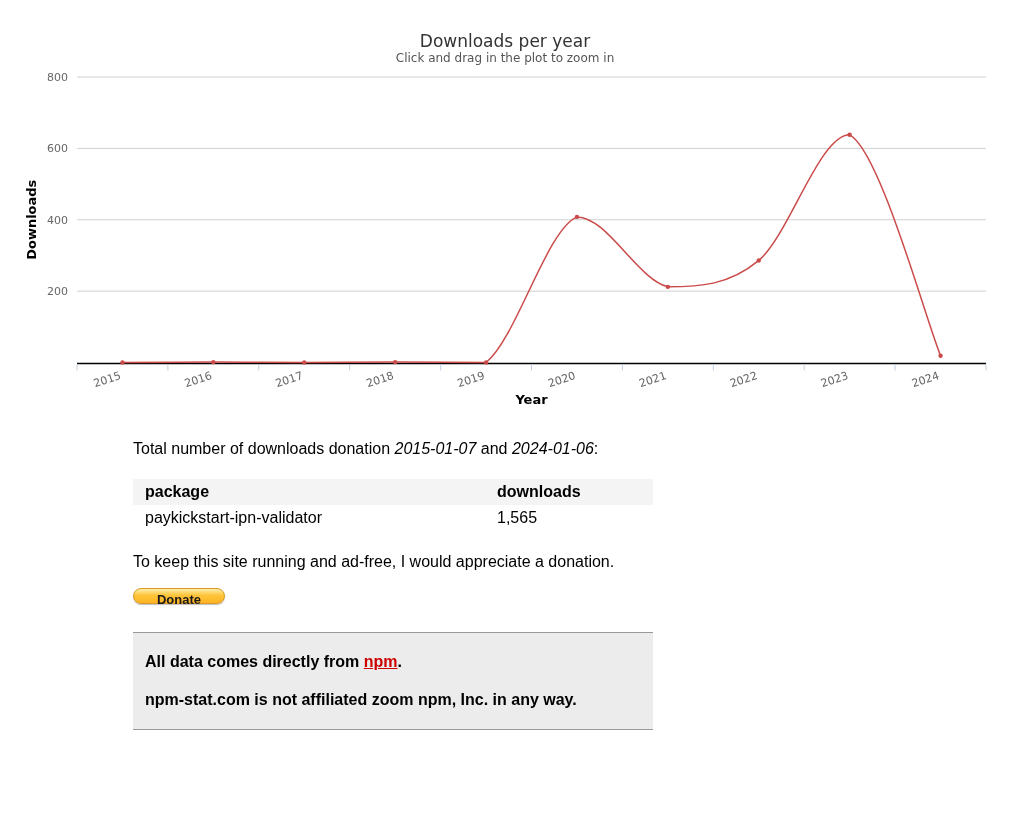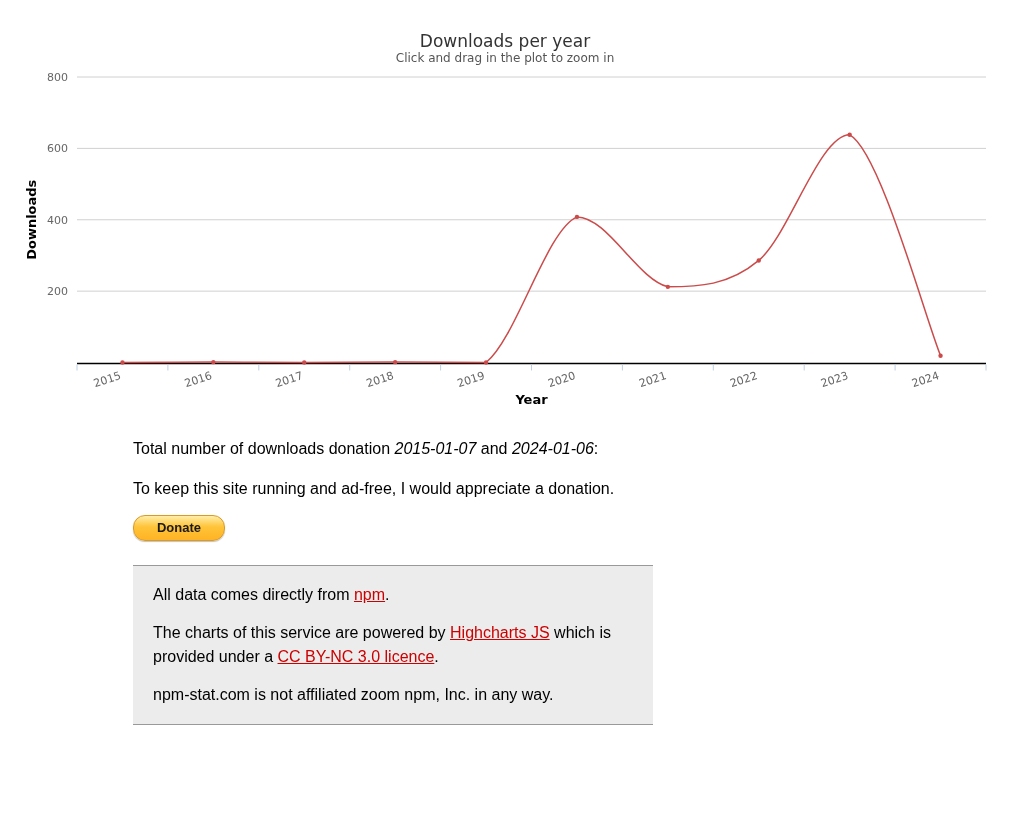--- a/index.html
+++ b/index.html
@@ -11,34 +11,34 @@
   #chart-figure svg{display:block;}
   .content{margin-left:133px;width:520px;}
   .summary{margin:21px 0 0 0;line-height:19px;}
   .summary i{}
   table.dl{border-collapse:collapse;table-layout:fixed;width:520px;margin-top:21px;}
   table.dl th,table.dl td{text-align:left;padding:4px 12px;font-size:16px;}
   table.dl thead tr{background:#f4f4f4;}
   table.dl th{font-weight:bold;}
   .donation{margin:21px 0 0 0;line-height:19px;}
   .donate-btn{
-    display:inline-block;margin-top:17px;height:26px;min-width:92px;
+    display:inline-block;margin-top:17px;height:16px;min-width:92px;
     padding:0 18px;border-radius:12px;
     background:linear-gradient(to bottom,#ffeea8 0%,#ffc439 45%,#ffb324 100%);
     border:1px solid #d99a27;
     box-shadow:0 1px 1px rgba(0,0,0,0.25);
     font-family:inherit;font-size:13px;font-weight:bold;color:#1a1a1a;
     line-height:22px;cursor:pointer;
   }
   .footer-box{
     margin-top:24px;background:#ececec;
     border-top:1px solid #999;border-bottom:1px solid #999;
     padding:3px 12px;
   }
-  .footer-box p{margin:14px 8px;line-height:24px;}
+  .footer-box p{margin:14px 0;line-height:24px;font-weight:bold;}
   .footer-box p.wrap{max-width:478px;}
   a.red-link{color:#cc0000;text-decoration:underline;cursor:pointer;}
 </style>
 </head>
 <body>
 
 <figure id="chart-figure">
     <svg width="1024" height="418" viewBox="0 0 1024 418">
       <line x1="77" x2="986" y1="291.125" y2="291.125" stroke="#d0d0d0" stroke-width="1"></line>
       <text x="68" y="295.125" text-anchor="end" fill="#666666" font-size="11px" font-family="&quot;DejaVu Sans&quot;, sans-serif">200</text>
@@ -85,24 +85,41 @@
       <text x="505" y="62" text-anchor="middle" fill="#555555" font-size="12px" font-family="&quot;DejaVu Sans&quot;, sans-serif">Click and drag in the plot to zoom in</text>
       <text x="36" y="219.75" text-anchor="middle" fill="#000000" font-size="13px" font-weight="bold" font-family="&quot;DejaVu Sans&quot;, sans-serif" transform="rotate(-90 36 219.75)">Downloads</text>
       <text x="531.5" y="404" text-anchor="middle" fill="#000000" font-size="13px" font-weight="bold" font-family="&quot;DejaVu Sans&quot;, sans-serif">Year</text>
     </svg>
   </figure>
 
 <div class="content">
 
   <p class="summary"><span>Total number of downloads donation </span><i>2015-01-07</i><span> and </span><i>2024-01-06</i><span>:</span></p>
 
+  <table class="dl">
+    <colgroup>
+        <col style="width:352px">
+        <col style="width:168px">
+      </colgroup>
+    <thead>
+      <tr>
+        <th>package</th>
+        <th>downloads</th>
+      </tr>
+    </thead>
+    <tbody>
+      <tr>
+        <td>paykickstart-ipn-validator</td>
+        <td>1,565</td>
+      </tr>
+    </tbody>
+  </table>
 
   <p class="donation">To keep this site running and ad-free, I would appreciate a donation.</p>
 
   <button class="donate-btn">Donate</button>
 
   <div class="footer-box">
     <p><span>All data comes directly from </span><a class="red-link">npm</a><span>.</span></p>
-    <p class="wrap"><span>The charts of this service are powered by </span><a class="red-link">Highcharts JS</a><span> which is provided under a </span><a class="red-link">CC BY-NC 3.0 licence</a><span>.</span></p>
     <p>npm-stat.com is not affiliated zoom npm, Inc. in any way.</p>
   </div>
 
 </div>
 
 </body></html>

